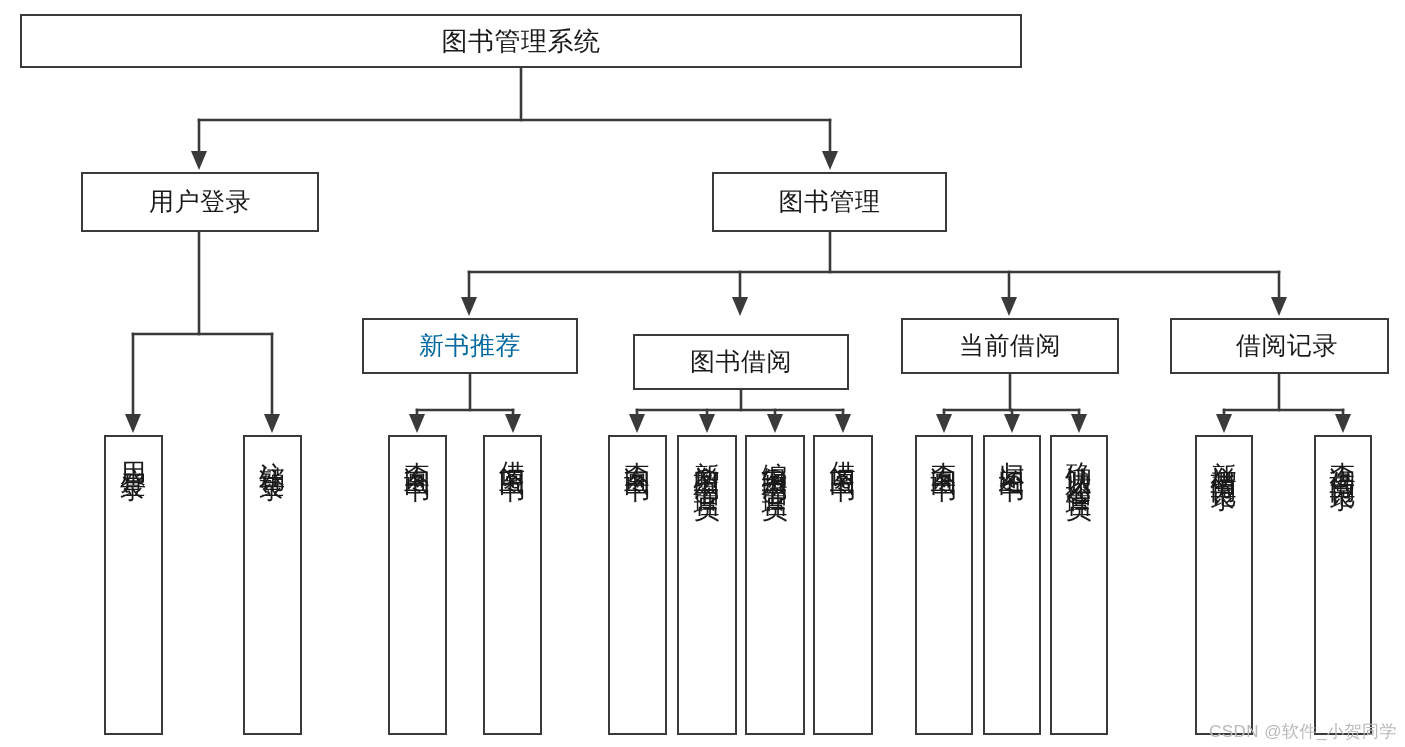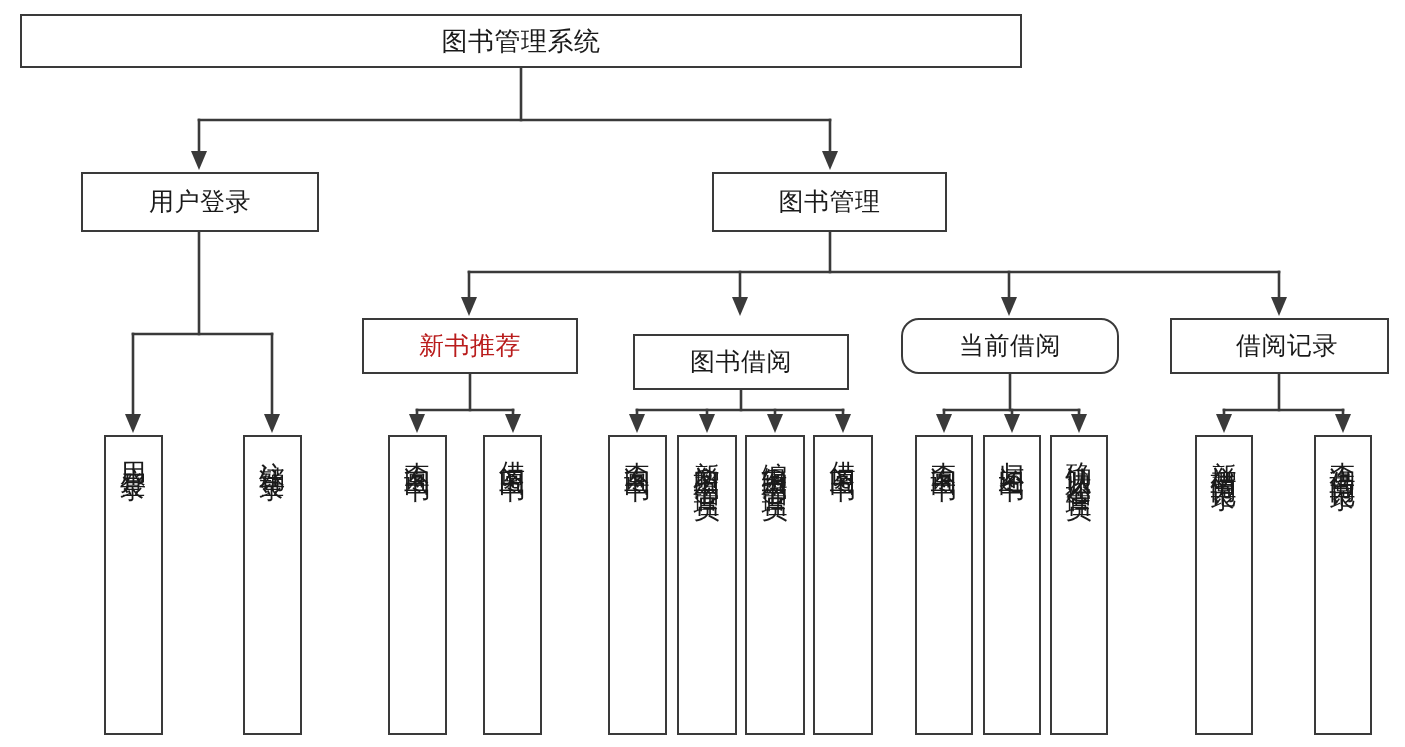--- a/index.html
+++ b/index.html
@@ -133,27 +133,27 @@
   <div id="nodes">
       <div class="node horizontal root" style="left: 20px; top: 14px; width: 1002px; height: 54px; border-color: rgb(58, 58, 58); background: rgb(255, 255, 255); color: rgb(26, 26, 26);">
         <span class="node-label">图书管理系统</span>
       </div>
       <div class="node horizontal" style="left: 81px; top: 172px; width: 238px; height: 60px; border-color: rgb(58, 58, 58); background: rgb(255, 255, 255); color: rgb(26, 26, 26);">
         <span class="node-label">用户登录</span>
       </div>
       <div class="node horizontal" style="left: 712px; top: 172px; width: 235px; height: 60px; border-color: rgb(58, 58, 58); background: rgb(255, 255, 255); color: rgb(26, 26, 26);">
         <span class="node-label">图书管理</span>
       </div>
-      <div class="node horizontal" style="left: 362px; top: 318px; width: 216px; height: 56px; border-color: rgb(58, 58, 58); background: rgb(255, 255, 255); color: #b91c1c;">
+      <div class="node horizontal" style="left: 362px; top: 318px; width: 216px; height: 56px; border-color: rgb(58, 58, 58); background: rgb(255, 255, 255); color: #0369a1;">
         <span class="node-label">新书推荐</span>
       </div>
       <div class="node horizontal" style="left: 633px; top: 334px; width: 216px; height: 56px; border-color: rgb(58, 58, 58); background: rgb(255, 255, 255); color: rgb(26, 26, 26);">
         <span class="node-label">图书借阅</span>
       </div>
-      <div class="node horizontal" style="left: 901px; top: 318px; width: 218px; height: 56px; border-color: rgb(58, 58, 58); background: rgb(255, 255, 255); color: rgb(26, 26, 26); border-radius: 18px;">
+      <div class="node horizontal" style="left: 901px; top: 318px; width: 218px; height: 56px; border-color: rgb(58, 58, 58); background: rgb(255, 255, 255); color: rgb(26, 26, 26);">
         <span class="node-label">当前借阅</span>
       </div>
       <div class="node horizontal" style="left: 1170px; top: 318px; width: 219px; height: 56px; border-color: rgb(58, 58, 58); background: rgb(255, 255, 255); color: rgb(26, 26, 26); padding-left: 15px;">
         <span class="node-label">借阅记录</span>
       </div>
       <div class="node vertical" style="left: 104px; top: 435px; width: 59px; height: 300px; border-color: rgb(58, 58, 58); background: rgb(255, 255, 255); color: rgb(26, 26, 26);">
         <span class="node-label">用户登录</span>
       </div>
       <div class="node vertical" style="left: 243px; top: 435px; width: 59px; height: 300px; border-color: rgb(58, 58, 58); background: rgb(255, 255, 255); color: rgb(26, 26, 26);">
         <span class="node-label">注销登录</span>
@@ -185,13 +185,14 @@
       <div class="node vertical" style="left: 1050px; top: 435px; width: 58px; height: 300px; border-color: rgb(58, 58, 58); background: rgb(255, 255, 255); color: rgb(26, 26, 26);">
         <span class="node-label">确认归还（管理员）</span>
       </div>
       <div class="node vertical" style="left: 1195px; top: 435px; width: 58px; height: 300px; border-color: rgb(58, 58, 58); background: rgb(255, 255, 255); color: rgb(26, 26, 26);">
         <span class="node-label">新增借阅记录</span>
       </div>
       <div class="node vertical" style="left: 1314px; top: 435px; width: 58px; height: 300px; border-color: rgb(58, 58, 58); background: rgb(255, 255, 255); color: rgb(26, 26, 26);">
         <span class="node-label">查询借阅记录</span>
       </div>
     </div>
+  <div class="watermark">CSDN @软件_小贺同学</div>
 </div>
 
 </body></html>

